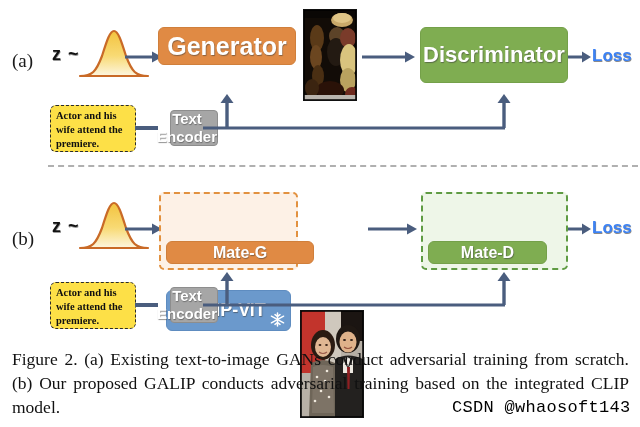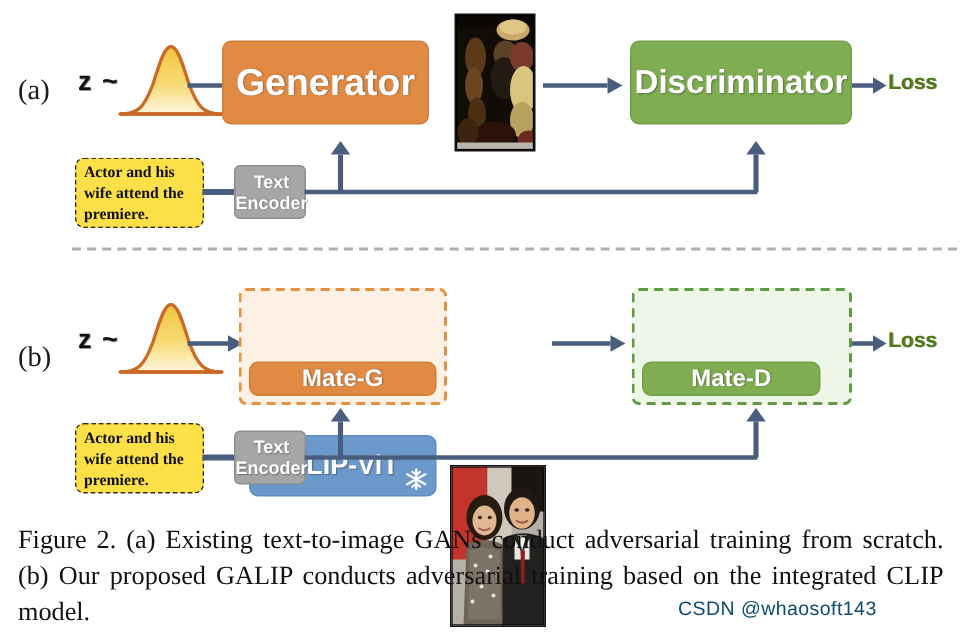--- a/index.html
+++ b/index.html
@@ -92,51 +92,52 @@
     border: 2px dashed #5f9b43;
     background: #eef6e8;
   }
 
   
   .text-encoder {
     background: #a6a6a6;
     border: 1px solid #8d8d8d;
     border-radius: 4px;
     color: #ffffff;
-    font-size: 12px;
+    font-size: 15px;
     font-weight: bold;
     line-height: 1.18;
     text-align: center;
     display: flex;
     align-items: center;
-    justify-content: flex-start;
+    justify-content: flex-end;
     text-shadow: 0.5px 0.5px 1px rgba(70,70,70,0.6);
     box-sizing: border-box;
+    margin-left: 14px;
   }
 
   
   .caption-box {
     border: 1.6px dashed #2b2b2b;
     border-radius: 6px;
     box-sizing: border-box;
     background: #fde047;
     padding: 3px 5px;
     font-family: "Liberation Serif", serif;
     font-weight: bold;
     font-size: 10.5px;
     line-height: 1.33;
     color: #101010;
   }
 
   
   .loss-label {
     font-family: "Liberation Sans", sans-serif;
     font-weight: bold;
-    font-size: 14px;
-    color: #4d7c0f;
+    font-size: 17px;
+    color: #3b82f6;
     text-shadow: 0.6px 0.6px 0 #8a8a8a;
     text-align: center;
   }
 
   
   .divider {
     border-top: 2.5px dashed #b0b0b0;
   }
 
   
@@ -152,23 +153,23 @@
     font-family: "Liberation Serif", serif;
     font-size: 17.5px;
     line-height: 1.37;
     color: #111111;
     text-align: justify;
     text-align-last: left;
   }
 
   
   .watermark {
-    font-family: Liberation Sans, sans-serif;
-    font-size: 13px;
-    color: #0c4a6e;
+    font-family: Liberation Mono, monospace;
+    font-size: 17px;
+    color: #000000;
     letter-spacing: 0.3px;
   }
 
   svg { display: block; overflow: visible; }
 </style>
 </head>
 <body>
 
 <div id="figure">
 
@@ -190,21 +191,21 @@
     </svg>
   </div>
 
   <div class="abs" style="left:125px; top:50px; width:38px; height:14px;">
     <svg width="38" height="14" viewBox="0 0 38 14">
       <line x1="0" y1="7" x2="27" y2="7" stroke="#4a5d7e" stroke-width="3"></line>
       <polygon points="27,1.5 37,7 27,12.5" fill="#4a5d7e"></polygon>
     </svg>
   </div>
 
-  <div class="abs block block-generator" style="left:148px; top:27px; width:138px; height:56px;">Generator</div>
+  <div class="abs block block-generator" style="left:158px; top:27px; width:138px; height:38px;">Generator</div>
 
   <div class="abs gen-image" style="left:303px; top:9px; width:54px; height:92px;">
     <svg width="52" height="90" viewBox="0 0 52 90" preserveAspectRatio="none">
       <rect x="0" y="0" width="52" height="90" fill="#120c07"></rect>
       <rect x="0" y="0" width="52" height="8" fill="#0a0705"></rect>
       <ellipse cx="38" cy="10" rx="11" ry="7" fill="#c9a96a"></ellipse>
       <ellipse cx="38" cy="8" rx="9" ry="5" fill="#e0c587"></ellipse>
       <ellipse cx="13" cy="28" rx="7" ry="13" fill="#5a3a18"></ellipse>
       <ellipse cx="12" cy="47" rx="6" ry="12" fill="#6b4620"></ellipse>
       <ellipse cx="14" cy="66" rx="6" ry="11" fill="#4a2f13"></ellipse>
@@ -302,21 +303,21 @@
           <line x1="1.4" y1="10.8" x2="13.6" y2="4.2"></line>
           <line x1="5" y1="2.6" x2="7.5" y2="4.4"></line>
             <line x1="10" y1="2.6" x2="7.5" y2="4.4"></line>
           <line x1="5" y1="12.4" x2="7.5" y2="10.6"></line>
             <line x1="10" y1="12.4" x2="7.5" y2="10.6"></line>
         </g>
       </svg>
     </span>
   </div>
 
-  <div class="abs block block-mate-g" style="left:166px; top:241px; width:125px; height:23px;">Mate-G</div>
+  <div class="abs block block-mate-g" style="left:166px; top:241px; width:148px; height:23px;">Mate-G</div>
 
   <div class="abs gen-image" style="left:300px; top:177px; width:64px; height:108px;">
     <svg width="62" height="106" viewBox="0 0 62 106" preserveAspectRatio="none">
       <rect x="0" y="0" width="62" height="106" fill="#b7b0a6"></rect>
       <rect x="0" y="0" width="24" height="62" fill="#c2342c"></rect>
       <rect x="24" y="0" width="16" height="52" fill="#cfc8bd"></rect>
       <rect x="40" y="0" width="22" height="30" fill="#1b1512"></rect>
 
       <ellipse cx="22" cy="34" rx="12" ry="15" fill="#2a1b12"></ellipse>
       <ellipse cx="22" cy="36" rx="8" ry="10" fill="#e0b793"></ellipse>

